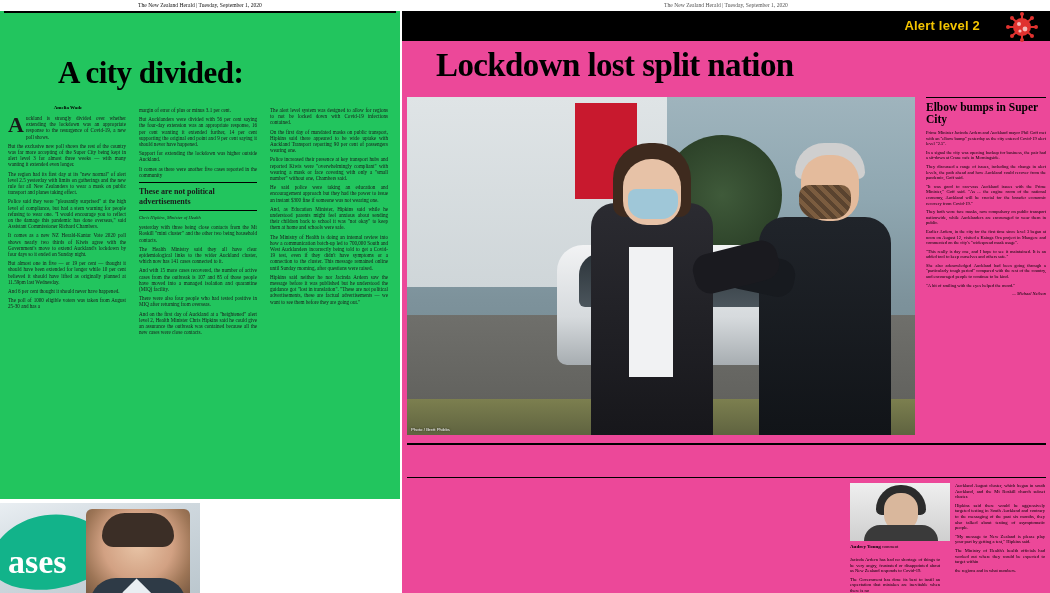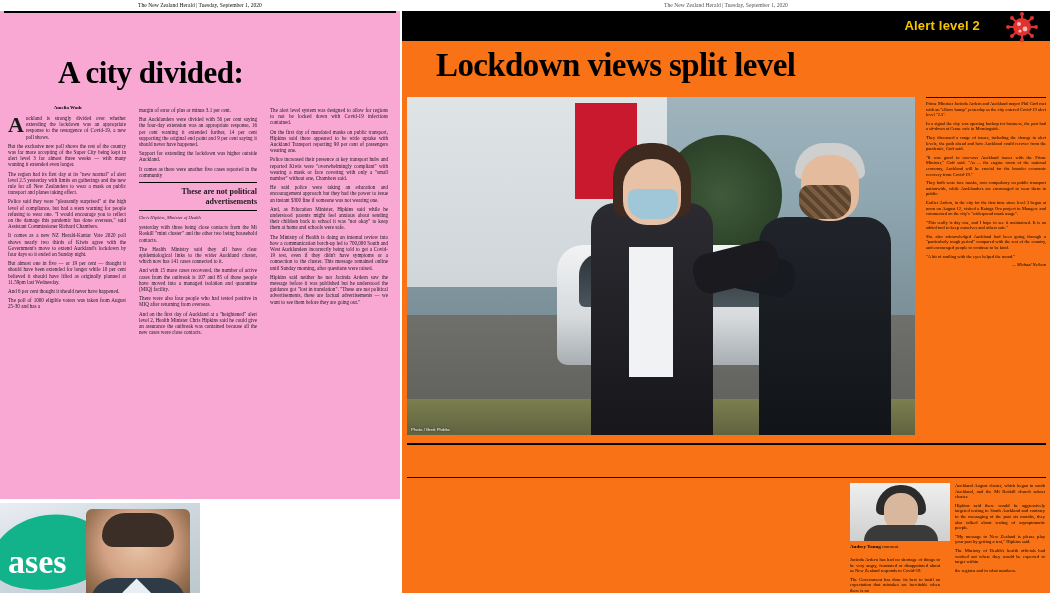--- a/index.html
+++ b/index.html
@@ -20,21 +20,21 @@
   
   .runhead {
     position:absolute; top:0; height:11px; width:100%;
     font-family:"Liberation Serif", serif;
     font-size:5.6px; color:#111; 
   }
   .runhead-left { position:absolute; left:0; top:0; width:400px; height:11px; text-align:center; line-height:11px; }
   .runhead-right { position:absolute; left:402px; top:0; width:648px; height:11px; text-align:center; line-height:11px; color:#555; }
 
   
-  .left-page { position:absolute; left:0; top:11px; width:400px; height:488px; background:#f9a8d4; }
+  .left-page { position:absolute; left:0; top:11px; width:400px; height:488px; background:#22c55e; }
   .left-rule-top { position:absolute; left:4px; top:0px; width:392px; height:2px; background:#000; }
   .left-headline {
     position:absolute; left:58px; top:44px; width:320px;
     font-family:"Liberation Serif", serif;
     font-weight:bold; font-size:31px; letter-spacing:-0.5px; color:#000;
   }
   .byline { position:absolute; font-size:5px; font-weight:bold; text-align:center; width:120px; }
 
   .lcol { position:absolute; width:118px; }
   .lcol.c1 { left:8px; top:104px; }
@@ -42,21 +42,21 @@
   .lcol.c3 { left:270px; top:96px; }
 
   .dropcap::first-letter {
     float:left; font-size:22px; line-height:18px; font-weight:bold;
     padding-right:2px; padding-top:1px;
   }
 
   .subhead-box {
     border-top:1px solid #000; border-bottom:1px solid #000;
     padding:4px 0 4px 0; margin:4px 0 4px 0;
-    text-align:right; font-size:8px; font-weight:bold; line-height:9.5px;
+    text-align:left; font-size:8px; font-weight:bold; line-height:9.5px;
   }
   .credit-line { font-size:4.6px; font-style:italic; margin:0 0 4px 0; }
 
   
   .left-bottom-photo {
     position:absolute; left:0; top:492px; width:200px; height:101px;
     background:linear-gradient(160deg,#e9eef2 0%,#cfd8de 40%,#b9c5cc 100%);
     overflow:hidden;
   }
   .green-swoosh {
@@ -80,21 +80,21 @@
   .hs-shirt {
     position:absolute; left:4px; bottom:0; width:96px; height:26px;
     background:#2e3a46; border-radius:44px 44px 0 0;
   }
   .hs-collar {
     position:absolute; left:40px; bottom:0; width:24px; height:20px;
     background:#e9eef2; transform:rotate(45deg);
   }
 
   
-  .right-page { position:absolute; left:402px; top:11px; width:648px; height:582px; background:#f97316; }
+  .right-page { position:absolute; left:402px; top:11px; width:648px; height:582px; background:#ec4899; }
 
   .alert-bar {
     position:absolute; left:0; top:0; width:648px; height:30px; background:#000;
   }
   .alert-label {
     position:absolute; right:70px; top:7px;
     color:#f4c400; font-family:"Liberation Sans", sans-serif;
     font-weight:bold; font-size:13px; letter-spacing:0.2px;
   }
   .virus {
@@ -318,21 +318,21 @@
             <circle cx="32" cy="6" r="2"></circle>
         </g>
         <g fill="#f3b9b8">
           <circle cx="19" cy="12" r="2"></circle>
             <circle cx="25" cy="17" r="2.4"></circle>
             <circle cx="20" cy="19" r="1.6"></circle>
         </g>
       </svg>
     </div>
 
-    <div class="right-headline">Lockdown views split level</div>
+    <div class="right-headline">Lockdown lost split nation</div>
 
     <div class="main-photo">
       <div class="mp-sky"></div>
       <div class="mp-building"></div>
       <div class="mp-redsign"></div>
       <div class="mp-tree"></div>
       <div class="mp-road"></div>
       <div class="mp-grass"></div>
       <div class="mp-car"></div>
       <div class="mp-carwin"></div>
@@ -348,20 +348,21 @@
       <div class="fig-l-arm"></div>
       <div class="fig-l-hair"></div>
       <div class="fig-l-head"></div>
       <div class="fig-l-mask"></div>
 
       <div class="photo-credit">Photo / Brett Phibbs</div>
     </div>
 
     <div class="elbow-col">
       <div class="elbow-rule"></div>
+      <div class="elbow-head">Elbow bumps in Super City</div>
       <div class="elbow-body">
         <p>Prime Minister Jacinda Ardern and Auckland mayor Phil Goff met with an "elbow bump" yesterday as the city entered Covid-19 alert level "2.5".</p>
         <p>In a signal the city was opening backup for business, the pair had a sit-down at Crane cafe in Morningside.</p>
         <p>They discussed a range of issues, including the change in alert levels, the path ahead and how Auckland could recover from the pandemic, Goff said.</p>
         <p>"It was good to can-vass Auckland issues with the Prime Minister," Goff said. "As ... the engine room of the national economy, Auckland will be crucial for the broader economic recovery from Covid-19."</p>
         <p>They both wore face masks, now compulsory on public transport nationwide, while Aucklanders are encouraged to wear them in public.</p>
         <p>Earlier Ardern, in the city for the first time since level 3 began at noon on August 12, visited a Kainga Ora project in Mangere and commented on the city's "widespread mask usage".</p>
         <p>"This really is day one, and I hope to see it maintained. It is an added tool to keep ourselves and others safe."</p>
         <p>She also acknowledged Auckland had been going through a "particularly tough period" compared with the rest of the country, and encouraged people to continue to be kind.</p>
         <p>"A bit of smiling with the eyes helped the mood."</p>

